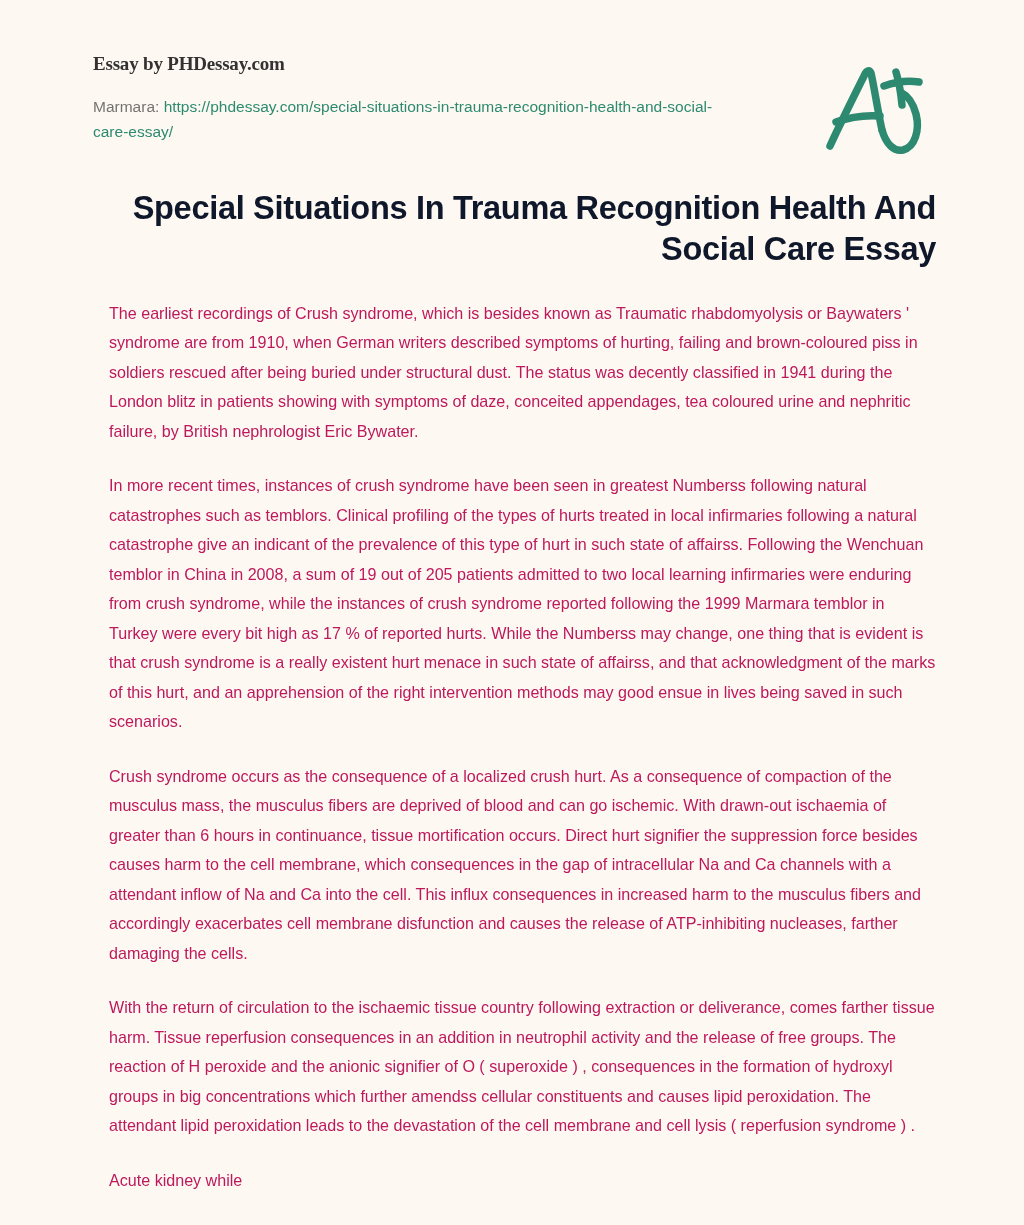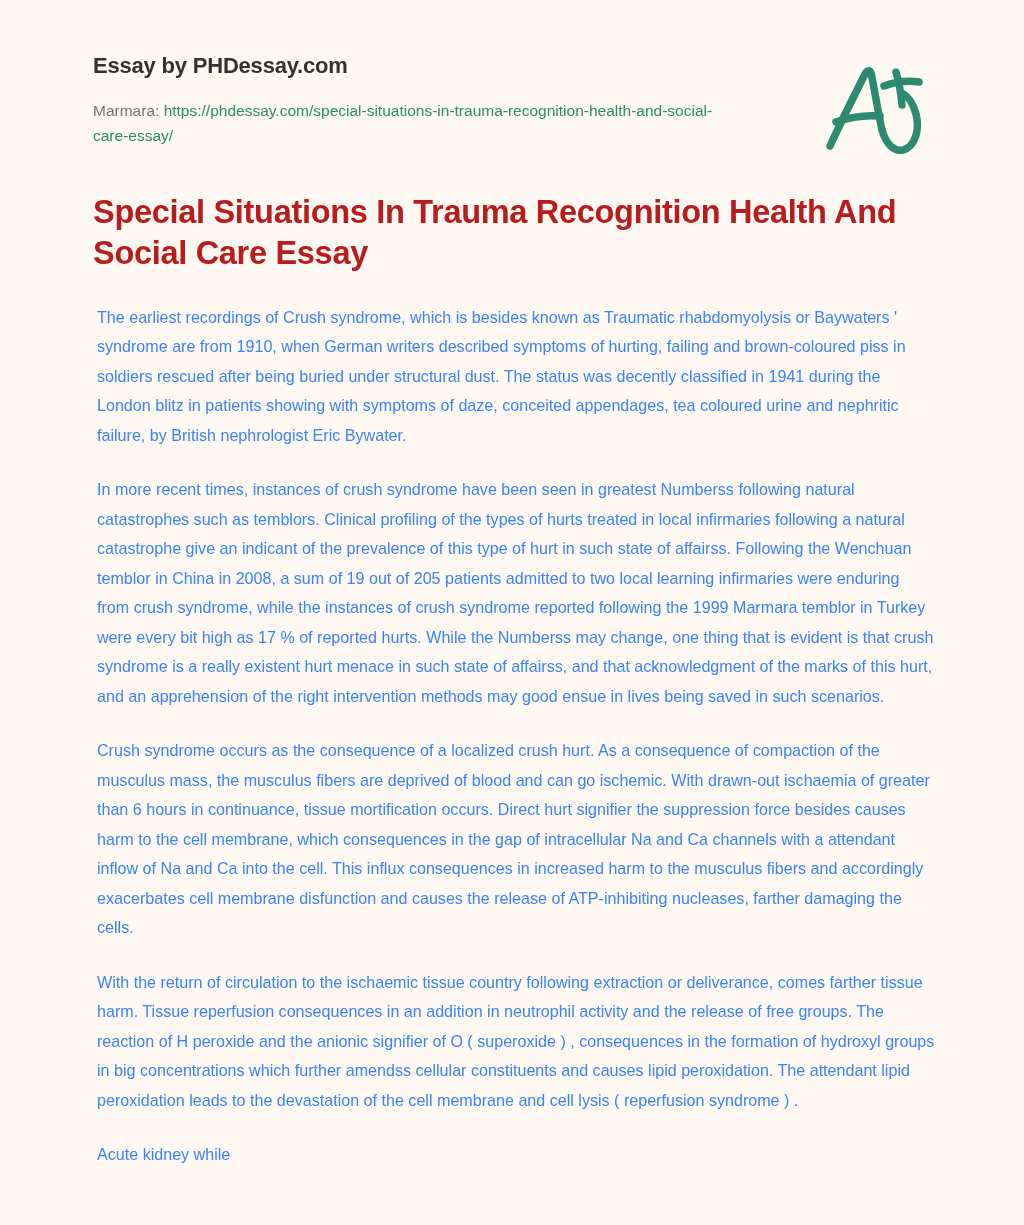--- a/index.html
+++ b/index.html
@@ -21,25 +21,26 @@
     padding: 0;
     overflow: hidden;
   }
 
   
   .header {
     padding: 52px 64px 0 93px;
     position: relative;
   }
   .brand {
-    font-size: 22px;
+    font-size: 19px;
     font-weight: bold;
     color: #333132;
     letter-spacing: -0.2px;
     line-height: 1.3;
+    font-family: Liberation Serif, serif;
   }
   .source-line {
     margin-top: 17px;
     font-size: 15.5px;
     line-height: 25px;
     max-width: 640px;
     color: #6f6d6b;
     word-break: break-word;
   }
   .source-label {
@@ -64,34 +65,35 @@
     height: 100%;
   }
 
   
   .doc-title {
     margin: 44px 0 0 0;
     padding: 0 88px 0 93px;
     font-size: 32.5px;
     font-weight: bold;
     line-height: 41px;
-    color: #b91c1c;
+    color: #0f172a;
     letter-spacing: -0.3px;
+    text-align: right;
   }
 
   
   .content {
     padding: 0 88px 0 93px;
     margin-top: 29px;
   }
   .content p {
-    margin: 0 0 25px 4px;
+    margin: 0 0 25px 16px;
     font-size: 16.1px;
     line-height: 29.5px;
-    color: #3b82f6;
+    color: #be185d;
     text-align: left;
   }
   .content p.subhead {
     margin-bottom: 25px;
   }
 </style>
 </head>
 <body>
 
 <div class="page">

